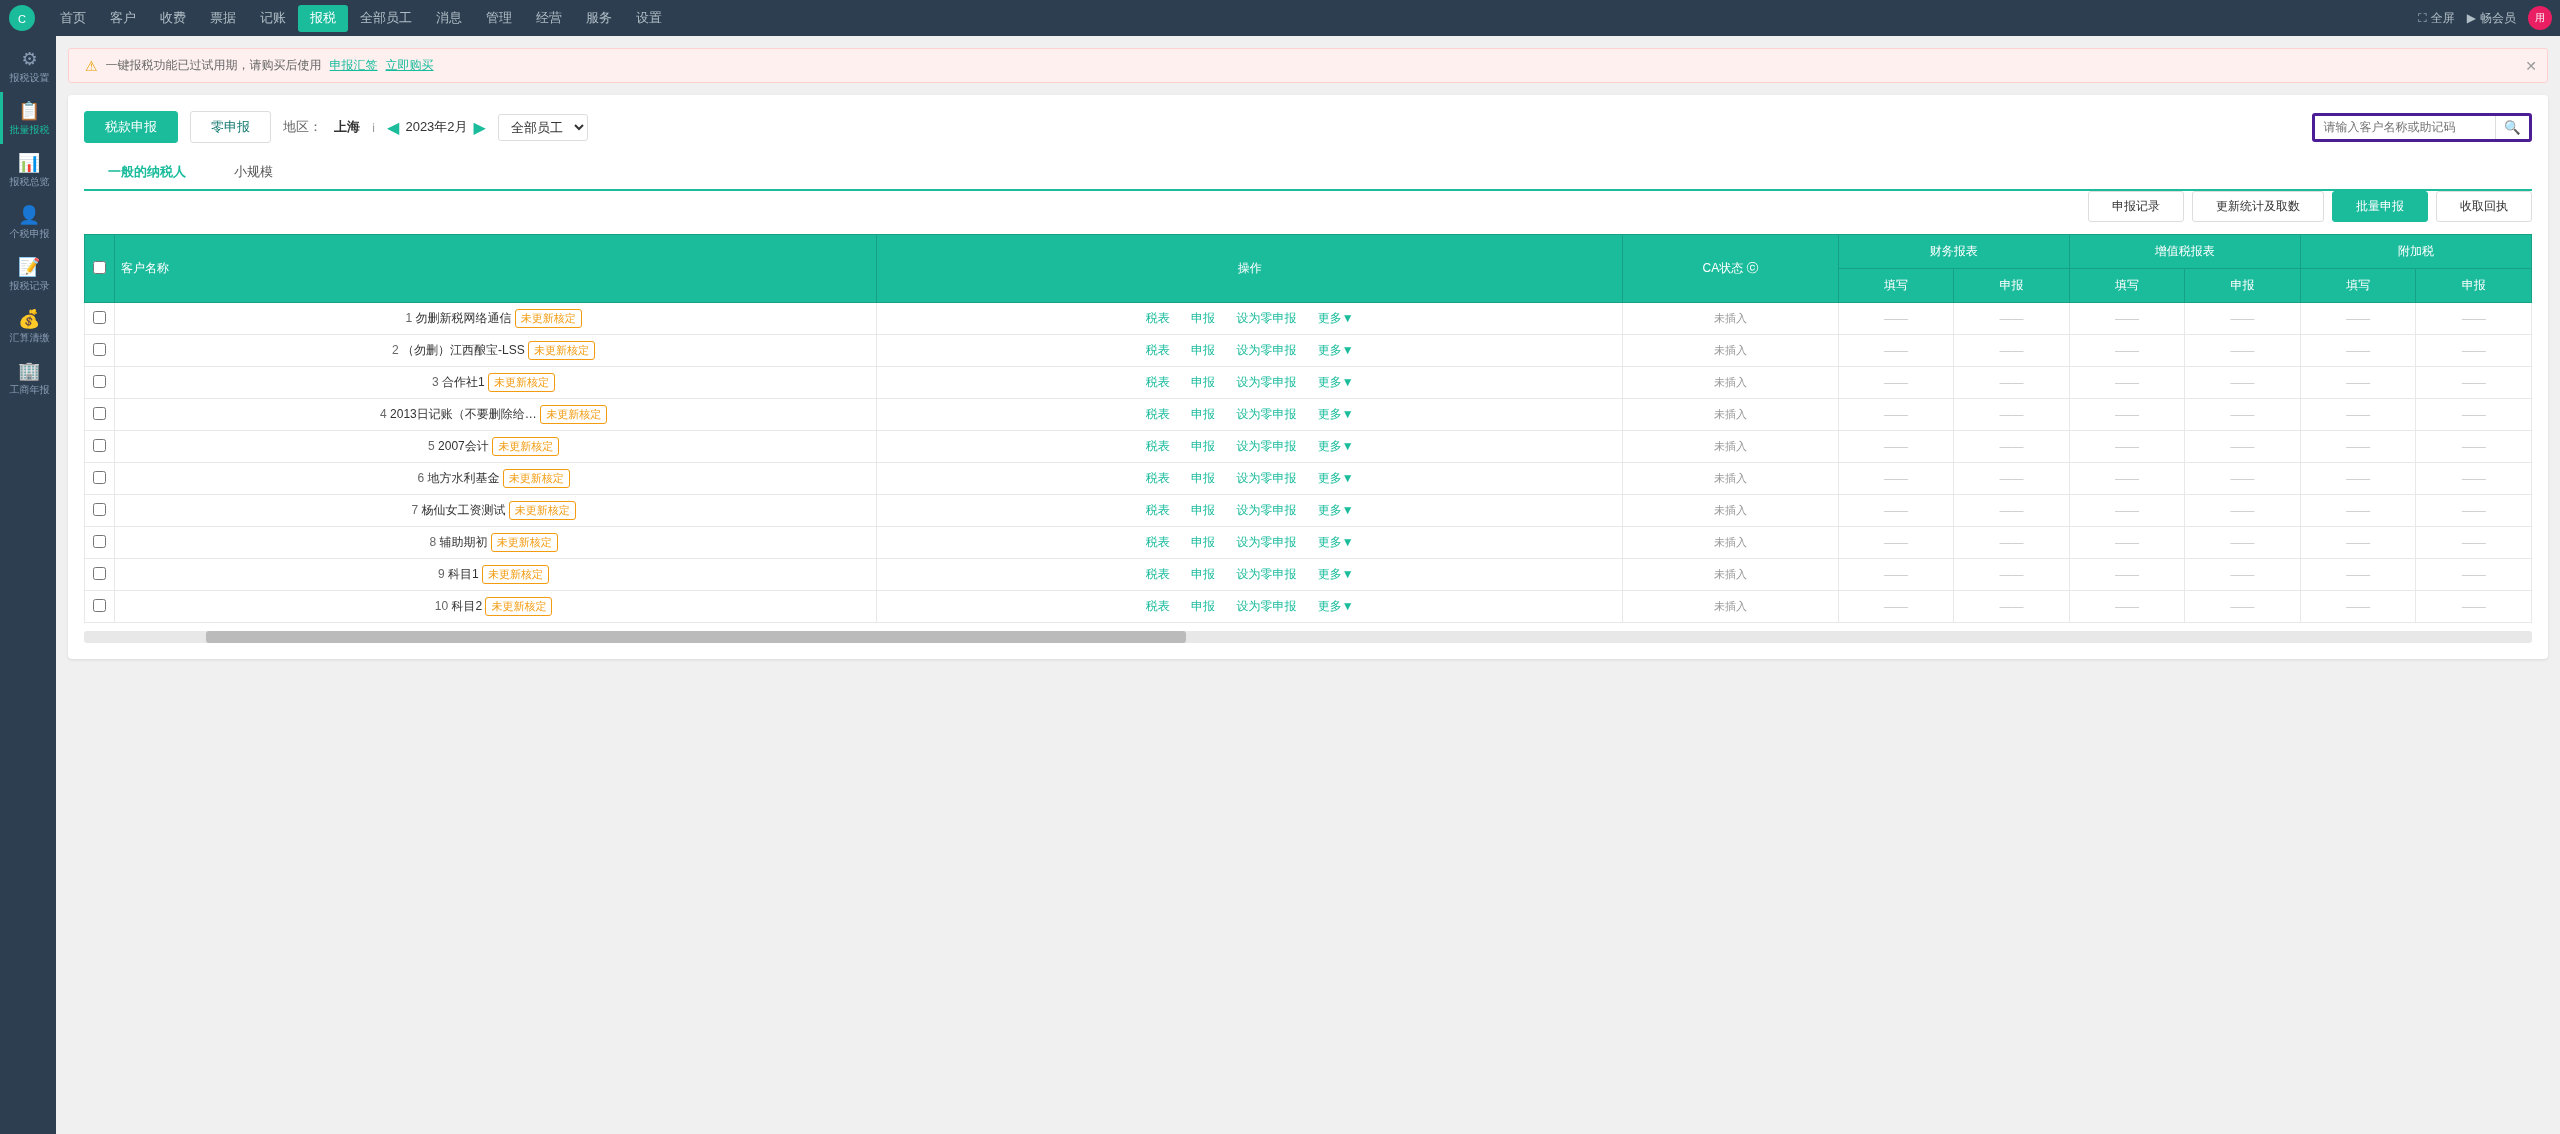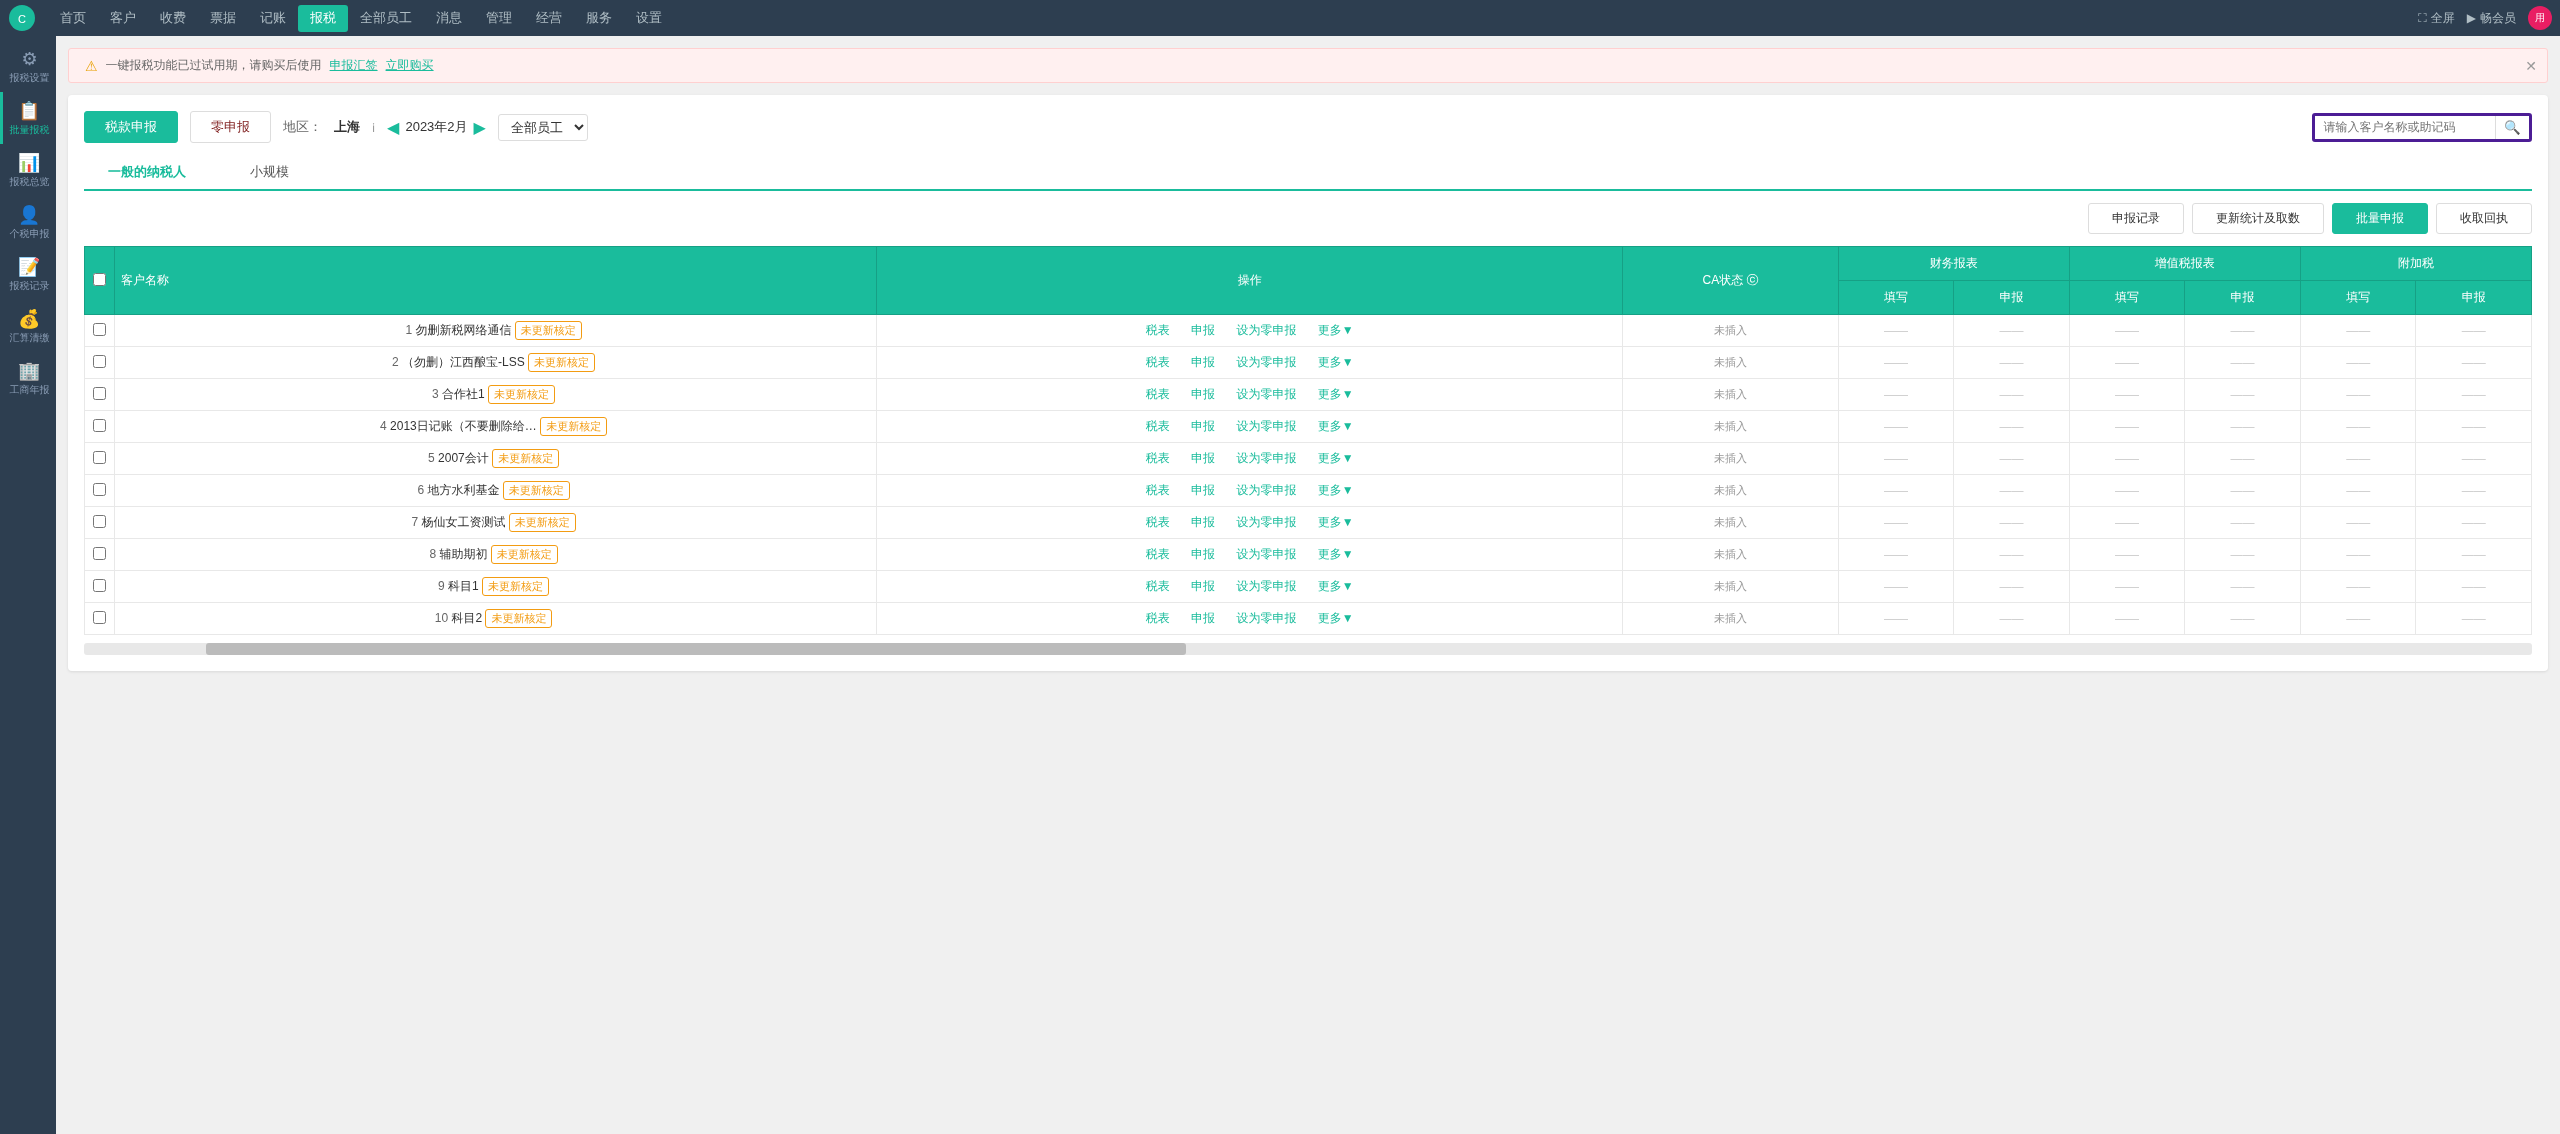--- a/index.html
+++ b/index.html
@@ -32,35 +32,35 @@
     .notice-bar { background: #fff0f0; border: 1px solid #ffd0d0; padding: 8px 16px; display: flex; align-items: center; gap: 8px; font-size: 12px; color: #666; margin-bottom: 12px; border-radius: 3px; position: relative; }
     .notice-bar .warn-icon { color: #e8a000; font-size: 14px; }
     .notice-bar a { color: #1abc9c; text-decoration: underline; cursor: pointer; }
     .notice-bar .close-btn { position: absolute; right: 10px; top: 50%; transform: translateY(-50%); cursor: pointer; color: #999; font-size: 14px; }
 
     
     .card { background: #fff; border-radius: 4px; padding: 16px; box-shadow: 0 1px 3px rgba(0,0,0,0.1); }
 
     
     .tabs-row { display: flex; align-items: center; gap: 12px; margin-bottom: 12px; flex-wrap: wrap; }
-    .tab-btn { padding: 6px 20px; border: 1px solid #ddd; background: #fff; border-radius: 3px; cursor: pointer; font-size: 13px; color: #7f1d1d; }
+    .tab-btn { padding: 6px 20px; border: 1px solid #ddd; background: #fff; border-radius: 3px; cursor: pointer; font-size: 13px; color: #0f766e; }
     .tab-btn.active { background: #1abc9c; color: #fff; border-color: #1abc9c; }
     .region-label { color: #666; font-size: 13px; }
     .region-value { color: #333; font-size: 13px; font-weight: bold; }
     .info-icon { color: #999; cursor: pointer; }
     .date-nav { display: flex; align-items: center; gap: 6px; }
     .date-nav button { background: none; border: none; cursor: pointer; color: #1abc9c; font-size: 16px; }
     .date-text { font-size: 13px; color: #333; }
     .employee-select { padding: 4px 8px; border: 1px solid #ddd; border-radius: 3px; font-size: 13px; color: #333; cursor: pointer; background: #fff; }
     .search-box { display: flex; align-items: center; border: 3px solid #4c1d95; border-radius: 3px; overflow: hidden; margin-left: auto; }
     .search-box input { border: none; outline: none; padding: 4px 8px; font-size: 12px; width: 180px; }
     .search-box button { background: #fff; border: none; border-left: 1px solid #ddd; padding: 4px 8px; cursor: pointer; color: #999; }
 
     
-    .sub-tabs { display: flex; gap: 16px; margin-bottom: 12px; border-bottom: 2px solid #1abc9c; }
+    .sub-tabs { display: flex; gap: 0; margin-bottom: 0; border-bottom: 2px solid #1abc9c; }
     .sub-tab { padding: 8px 24px; cursor: pointer; font-size: 13px; color: #555; border-bottom: 2px solid transparent; margin-bottom: -2px; }
     .sub-tab.active { color: #1abc9c; border-bottom: 2px solid #1abc9c; font-weight: bold; }
 
     
     .action-row { display: flex; align-items: center; gap: 8px; margin-bottom: 12px; justify-content: flex-end; }
     .action-btn { padding: 6px 23px; border: 1px solid #ddd; background: #fff; border-radius: 3px; cursor: pointer; font-size: 12px; color: #555; }
     .action-btn.primary { background: #1abc9c; color: #fff; border-color: #1abc9c; }
     .action-btn.secondary { background: #fff; color: #333; }
 
     

